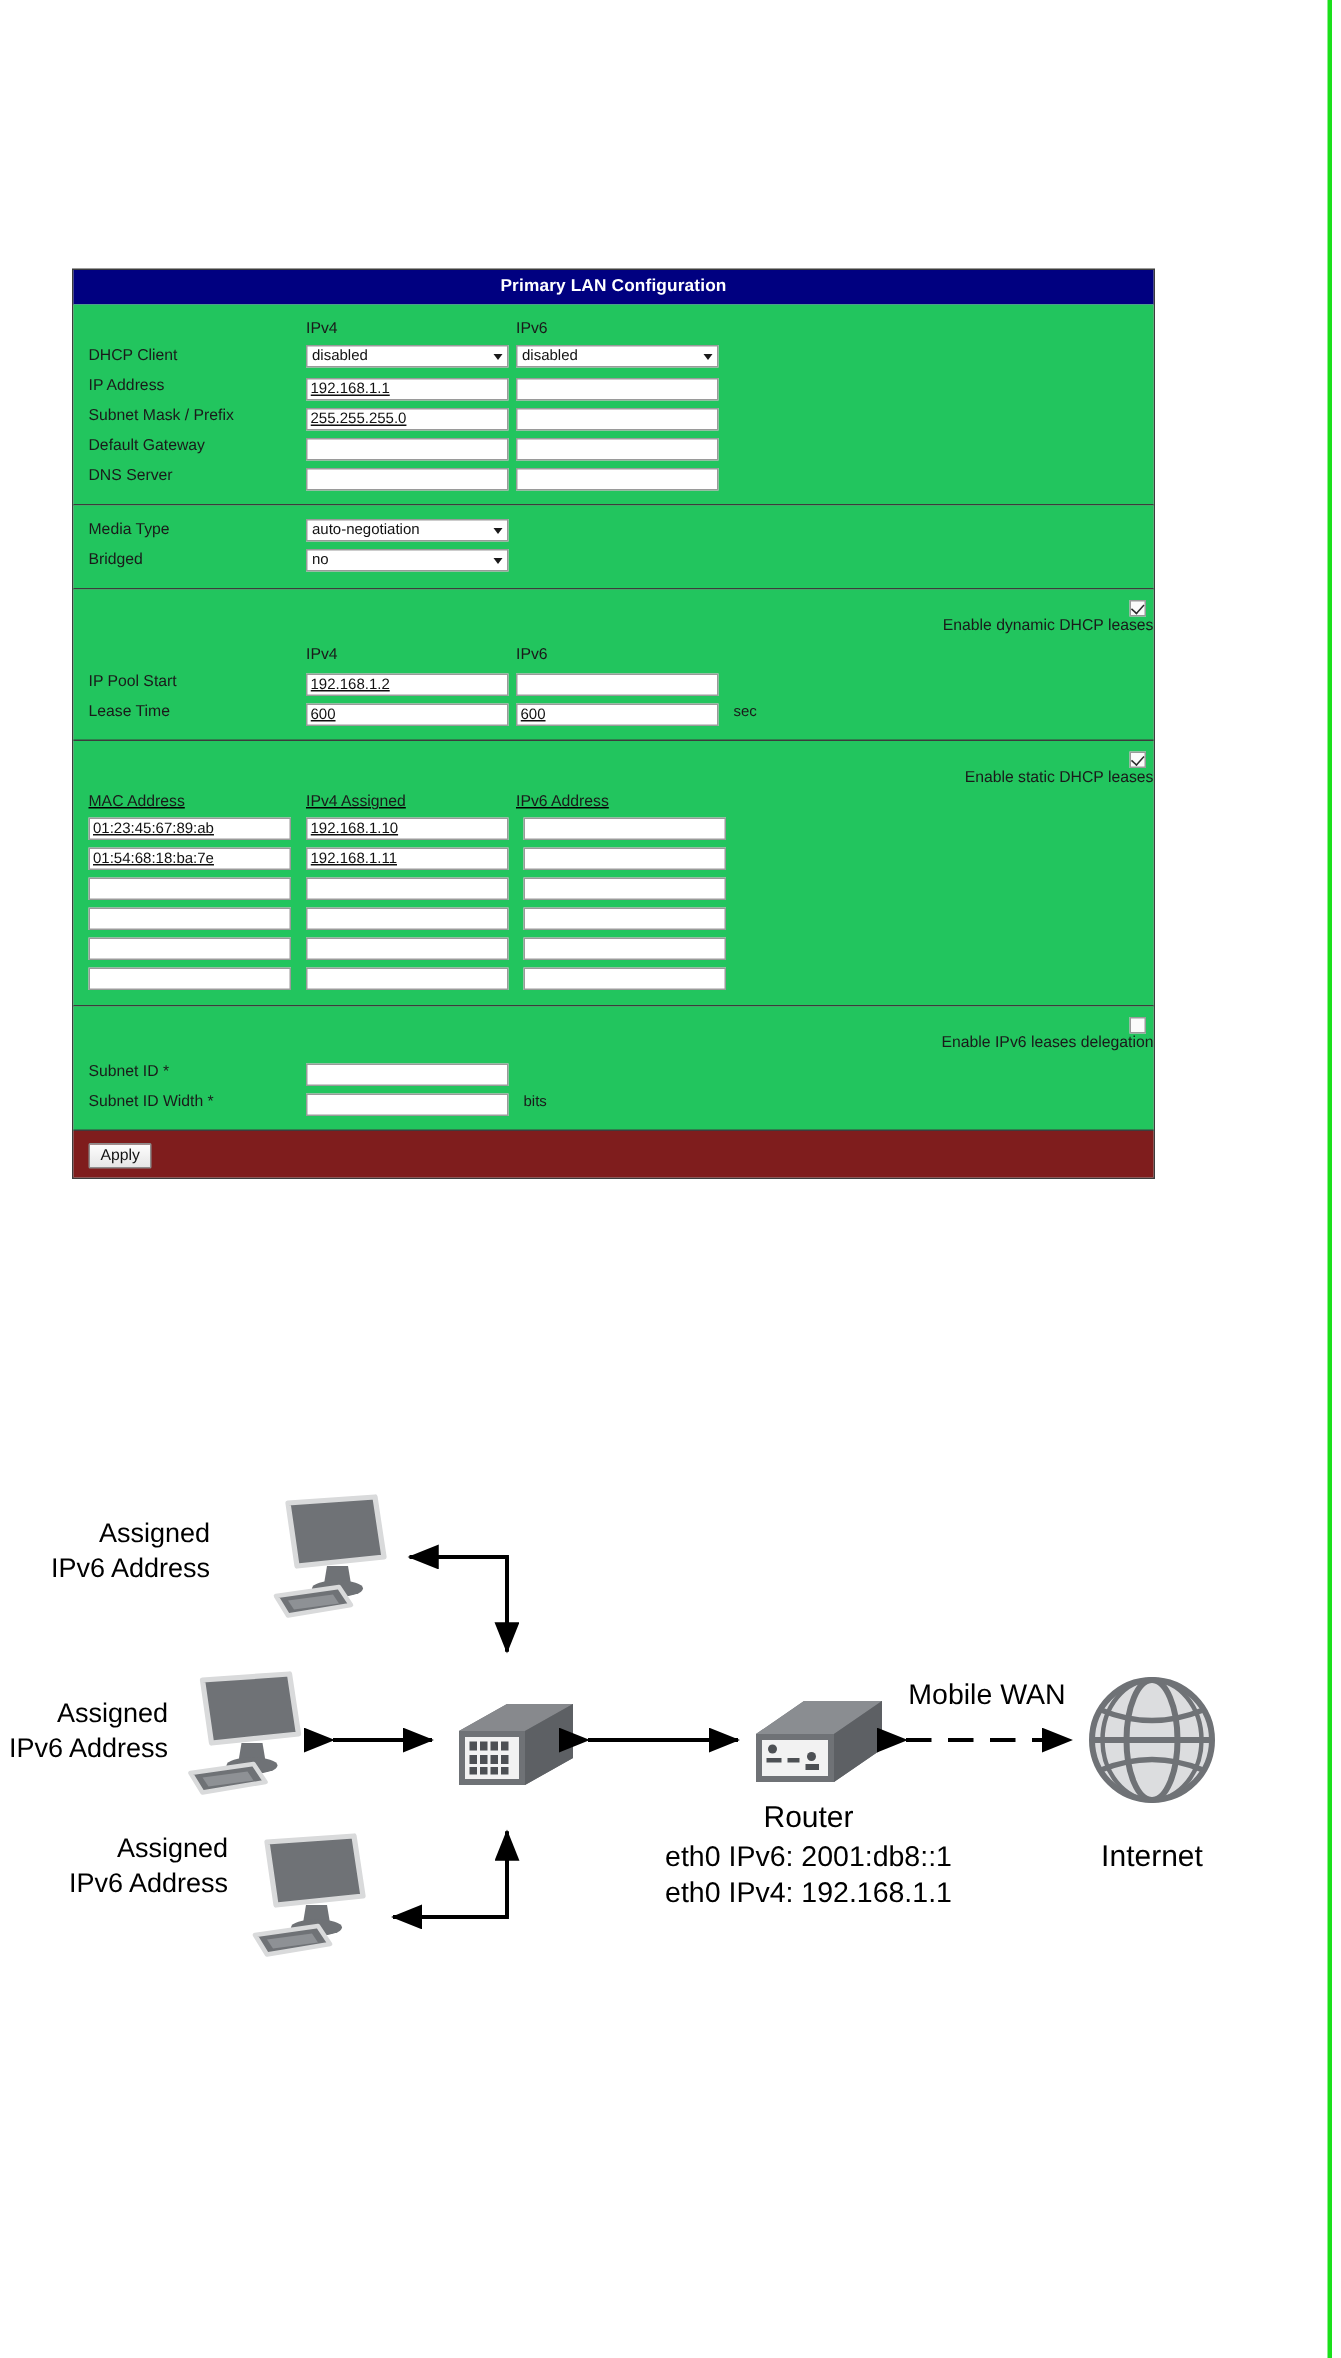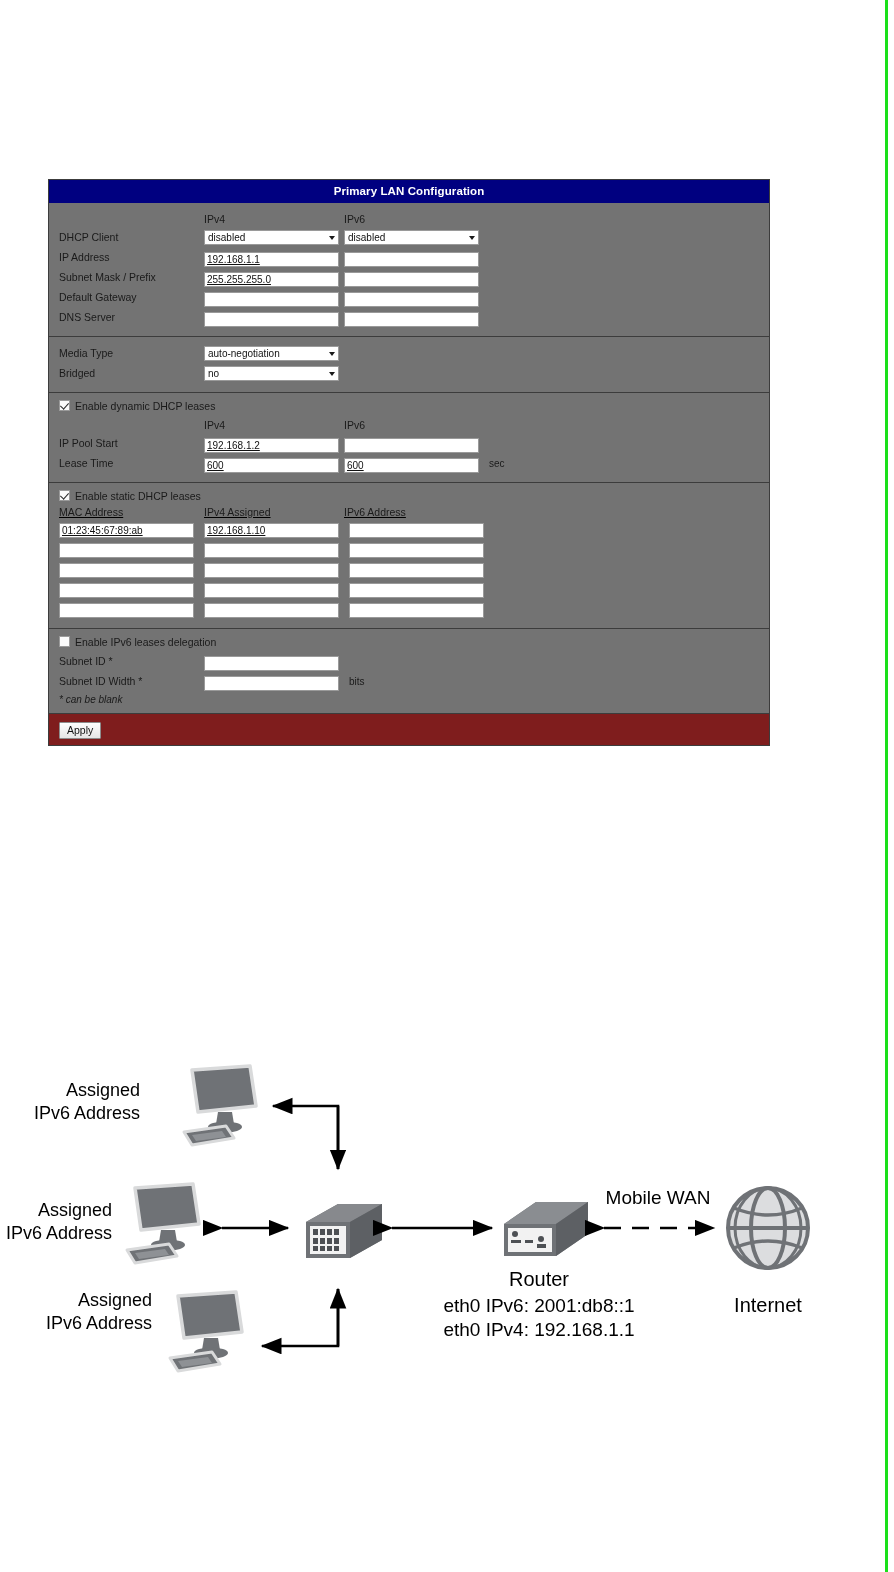--- a/index.html
+++ b/index.html
@@ -38,21 +38,21 @@
     color: #ffffff;
     font-size: 11.5px;
     font-weight: bold;
     text-align: center;
     padding: 5px 0 6px;
     letter-spacing: .1px;
   }
   .section {
     border-bottom: 1px solid #3c3c3c;
     padding: 7px 0 8px 10px;
-    background: #737373;
+    background: #22c55e;
   }
   .section:last-child { border-bottom: none; }
 
   .frow {
     display: flex;
     align-items: center;
     height: 19px;
     margin-bottom: 1px;
   }
   .flabel {
@@ -110,22 +110,23 @@
     border-top: 4px solid #1a1a1a;
   }
   .unit {
     font-size: 10px;
     color: #1a1a1a;
     margin-left: 5px;
   }
 
   .cbrow {
     display: flex;
-    align-items: flex-start;
+    align-items: flex-end;
     margin-bottom: 4px;
+    flex-direction: column;
   }
   .cbox {
     width: 11px; height: 11px;
     box-sizing: border-box;
     border: 1px solid #9a9a9a;
     background: #fbfbfb;
     margin-right: 5px;
     position: relative;
     flex: 0 0 11px;
   }
@@ -166,21 +167,21 @@
     border: 1px solid #8d8d8d;
     padding: 1px 7px 2px;
     border-radius: 1px;
     cursor: pointer;
   }
 
   
   .diagram {
     position: absolute;
     left: 0;
-    top: 1044px;
+    top: 976px;
     width: 894px;
     height: 345px;
   }
   .diagram svg { display: block; }
   .dlabel {
     font-family: "Liberation Sans", sans-serif;
     fill: #000000;
   }
 </style>
 </head>
@@ -323,20 +324,25 @@
       <div class="lh2">IPv4 Assigned</div>
       <div class="lh3">IPv6 Address</div>
     </div>
 
     <div class="lease-row">
       <div class="cell"><input class="txt" type="text" value="01:23:45:67:89:ab" style=""></div>
       <div class="cell"><input class="txt" type="text" value="192.168.1.10" style=""></div>
       <div class="cell"><input class="txt" type="text" value="" style=""></div>
     </div>
     <div class="lease-row">
+      <div class="cell"><input class="txt" type="text" value="01:54:68:18:ba:7e" style=""></div>
+      <div class="cell"><input class="txt" type="text" value="192.168.1.11" style=""></div>
+      <div class="cell"><input class="txt" type="text" value="" style=""></div>
+    </div>
+    <div class="lease-row">
       <div class="cell"><input class="txt" type="text" value="" style=""></div>
       <div class="cell"><input class="txt" type="text" value="" style=""></div>
       <div class="cell"><input class="txt" type="text" value="" style=""></div>
     </div>
     <div class="lease-row">
       <div class="cell"><input class="txt" type="text" value="" style=""></div>
       <div class="cell"><input class="txt" type="text" value="" style=""></div>
       <div class="cell"><input class="txt" type="text" value="" style=""></div>
     </div>
     <div class="lease-row">
@@ -362,21 +368,20 @@
         <input class="txt" type="text" value="" style="">
       </div>
     </div>
     <div class="frow">
       <div class="flabel">Subnet ID Width *</div>
       <div class="fieldwrap">
         <input class="txt" type="text" value="" style="">
       </div>
       <div class="unit">bits</div>
     </div>
-    <div class="note">* can be blank</div>
   </div>
 
   <div class="apply-wrap">
     <button class="apply-btn">Apply</button>
   </div>
 </div>
 
 <div class="diagram">
 <svg width="894" height="345" viewBox="0 0 894 345" xmlns="http://www.w3.org/2000/svg">
   <defs>

